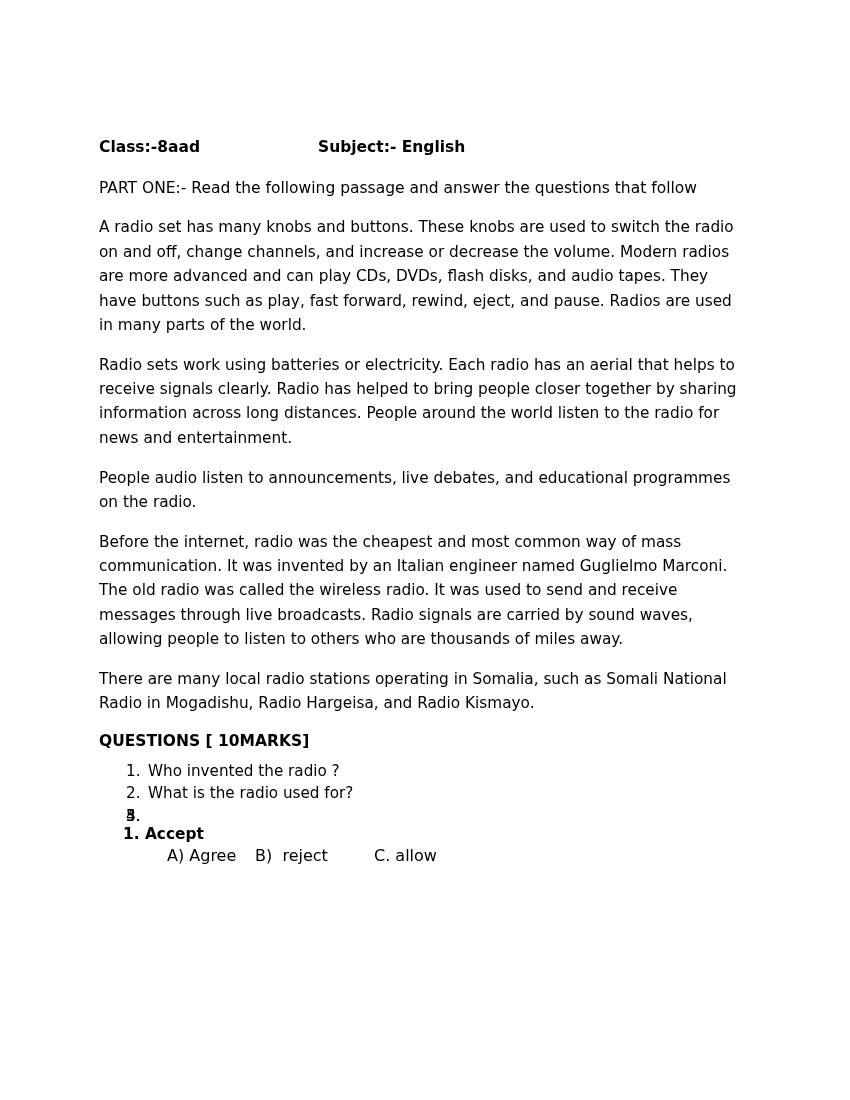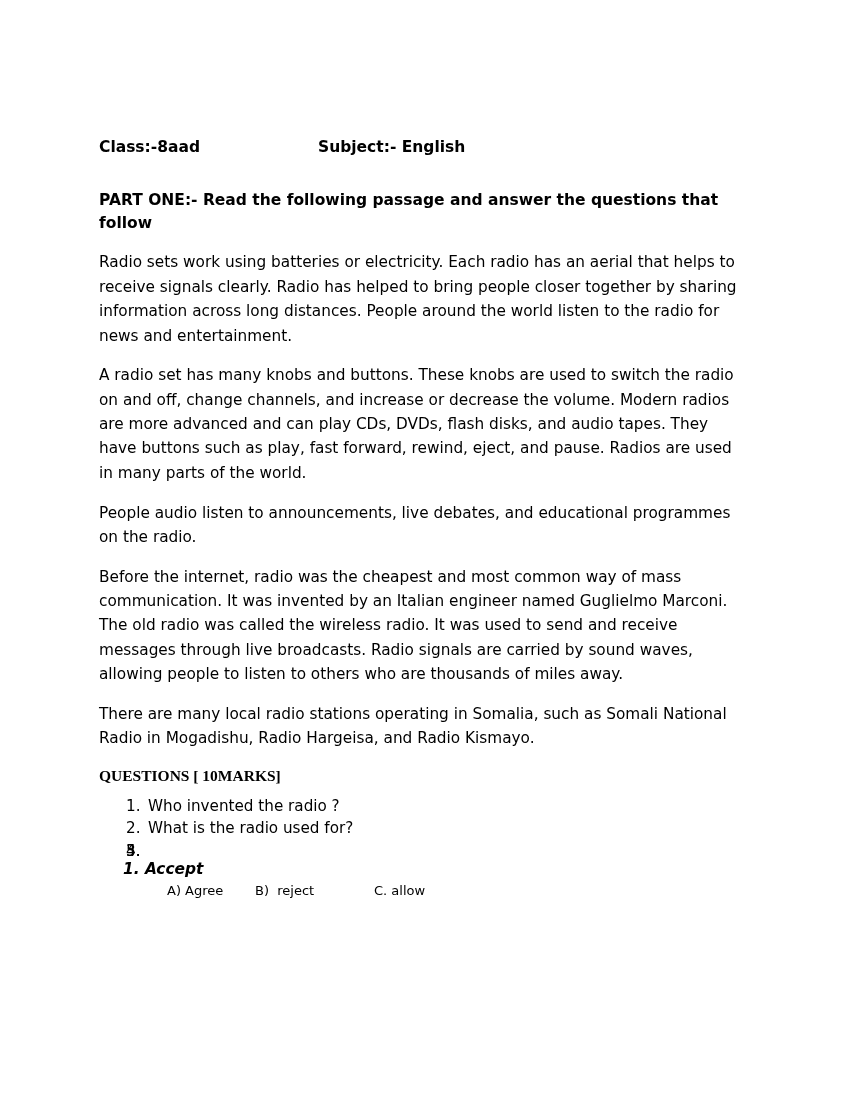--- a/index.html
+++ b/index.html
@@ -25,55 +25,54 @@
   .content {
     width: 646px;
     margin-left: 99px;
   }
 
   
   .meta-line {
     font-weight: bold;
     font-size: 15.5px;
     line-height: 20px;
-    margin-bottom: 32px;
+    margin-bottom: 20px;
     white-space: nowrap;
   }
   .meta-class {
     display: inline-block;
     width: 219px;
   }
   .meta-subject {
     display: inline-block;
   }
 
   
   .part-heading {
-    font-weight: bold;
+    font-weight: normal;
     font-size: 15.5px;
     line-height: 23px;
     margin-bottom: 14px;
   }
 
   
   .para {
     font-size: 15.3px;
     line-height: 24.4px;
     margin-bottom: 14px;
     text-align: left;
   }
 
   
   .questions-heading {
     font-weight: bold;
     font-size: 15.5px;
     line-height: 22px;
     margin-top: 14px;
     margin-bottom: 8px;
-    font-family: Liberation Serif, serif;
   }
 
   
   .question-list {
     margin: 0 0 18px 0;
     padding: 0;
     list-style: none;
   }
   .question-item {
     font-size: 15.2px;
@@ -102,24 +101,23 @@
   .grammar-heading {
     font-weight: bold;
     font-size: 15.4px;
     line-height: 22px;
     margin-bottom: 17px;
   }
   .mcq-stem {
     font-weight: bold;
     font-size: 15.4px;
     line-height: 22px;
-    font-style: italic;
   }
   .mcq-options {
-    font-size: 13px;
+    font-size: 16px;
     line-height: 22.4px;
     padding-left: 44px;
     white-space: pre;
   }
   .opt {
     display: inline-block;
   }
   .opt-a { width: 88px; }
   .opt-b { width: 119px; }
 </style>
@@ -128,22 +126,22 @@
 
 <div class="page">
   <div class="content">
 
     <div class="meta-line">
       <span class="meta-class">Class:-8aad</span><span class="meta-subject">Subject:- English</span>
     </div>
 
     <div class="part-heading">PART ONE:- Read the  following passage and answer the questions that follow</div>
 
+    <p class="para">A radio set has many knobs and buttons. These knobs are used to switch the radio on and off, change channels, and increase or decrease the volume. Modern radios are more advanced and can play CDs, DVDs, flash disks, and audio tapes. They have buttons such as play, fast forward, rewind, eject, and pause. Radios are used in many parts of the world.</p>
     <p class="para">Radio sets work using batteries or electricity. Each radio has an aerial that helps to receive signals clearly. Radio has helped to bring people closer together by sharing information across long distances. People around the world listen to the radio for news and entertainment.</p>
-    <p class="para">A radio set has many knobs and buttons. These knobs are used to switch the radio on and off, change channels, and increase or decrease the volume. Modern radios are more advanced and can play CDs, DVDs, flash disks, and audio tapes. They have buttons such as play, fast forward, rewind, eject, and pause. Radios are used in many parts of the world.</p>
     <p class="para">People audio listen to announcements, live debates, and educational programmes on the radio.</p>
     <p class="para">Before the internet, radio was the cheapest and most common way of mass communication. It was invented by an Italian engineer named Guglielmo Marconi. The old radio was called the wireless radio. It was used to send and receive messages through live broadcasts. Radio signals are carried by sound waves, allowing people to listen to others who are thousands of miles away.</p>
     <p class="para">There are many local radio stations operating in Somalia, such as Somali National Radio in Mogadishu, Radio Hargeisa, and Radio Kismayo.</p>
 
     <div class="questions-heading">QUESTIONS [  10MARKS]</div>
 
     <ol class="question-list">
       <li class="question-item"><span class="question-num">1.</span><span>Who invented the radio ?</span></li>
       <li class="question-item"><span class="question-num">2.</span><span>What is the radio used for?</span></li>
       <li class="question-item"><span class="question-num">3.</span></li>

